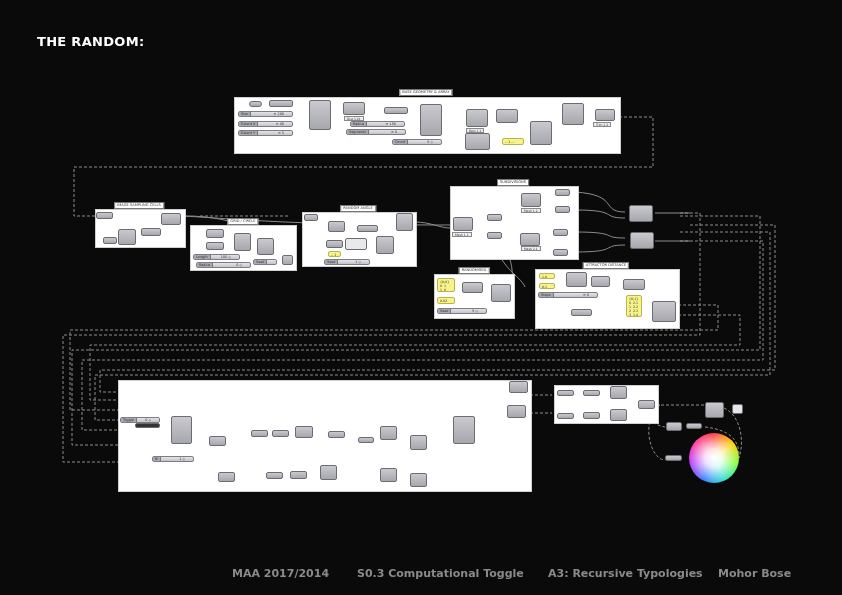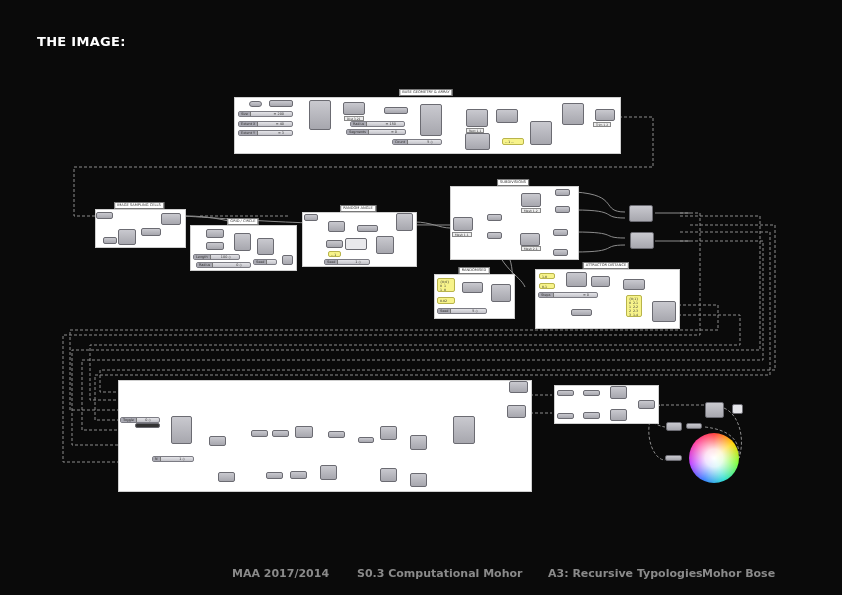--- a/index.html
+++ b/index.html
@@ -15,21 +15,21 @@
   .panel{position:absolute;background:#f7f38a;border:1px solid #b9b44b;border-radius:2px;font-size:3.2px;line-height:4px;color:#333;padding:1px 2px;box-sizing:border-box;white-space:pre;}
   .tag{position:absolute;background:#eee;border:1px solid #888;font-size:3px;line-height:4px;height:5px;padding:0 2px;color:#333;box-sizing:border-box;}
   .wheel{position:absolute;left:689px;top:433px;width:50px;height:50px;border-radius:50%;
     background:radial-gradient(circle,#fff 0%,rgba(255,255,255,0.85) 25%,rgba(255,255,255,0) 70%),
     conic-gradient(#ff4040,#ffd000,#7dff3a,#30e0d0,#3a7dff,#c040ff,#ff40a0,#ff4040);}
   .footer{position:absolute;top:567px;color:#8a8a8a;font-weight:bold;font-size:11px;font-family:"DejaVu Sans",sans-serif;white-space:nowrap;}
 </style>
 </head>
 <body>
 
-<div class="title">THE IMAGE:</div>
+<div class="title">THE RANDOM:</div>
 
 <svg class="wires" viewBox="0 0 842 595">
   <g fill="none" stroke="#8c8c8c" stroke-width="1">
 
     <path d="M619 117 H653 V167 H74 V216 H95" stroke-dasharray="3,2"></path>
     <path d="M680 213 H700 V335 H63 V462 H118" stroke-dasharray="3,2"></path>
     <path d="M680 241 H763 V360 H82 V430 H118" stroke-dasharray="3,2"></path>
     <path d="M680 216 H760 V350 H72 V445 H118" stroke-dasharray="3,2"></path>
     <path d="M678 305 H718 V330 H70 V410 H118" stroke-dasharray="3,2"></path>
     <path d="M678 315 H740 V345 H90 V400 H118" stroke-dasharray="3,2"></path>
@@ -245,15 +245,15 @@
 <div class="comp" style="left:610px;top:409px;width:17px;height:12px;"></div>
 <div class="comp" style="left:638px;top:400px;width:17px;height:9px;"></div>
 <div class="comp" style="left:705px;top:402px;width:19px;height:16px;"></div>
 <div class="comp" style="left:732px;top:404px;width:11px;height:10px;background:#e6e6ea;"></div>
 <div class="comp" style="left:666px;top:422px;width:16px;height:9px;"></div>
 <div class="comp" style="left:686px;top:423px;width:16px;height:6px;"></div>
 <div class="comp" style="left:665px;top:455px;width:17px;height:6px;"></div>
 <div class="wheel"></div>
 
 <div class="footer" style="left:232px;">MAA 2017/2014</div>
-<div class="footer" style="left:357px;">S0.3 Computational Mohor</div>
+<div class="footer" style="left:357px;">S0.3 Computational Toggle</div>
 <div class="footer" style="left:548px;">A3: Recursive Typologies</div>
-<div class="footer" style="left:702px;">Mohor Bose</div>
+<div class="footer" style="left:718px;">Mohor Bose</div>
 
 </body></html>

